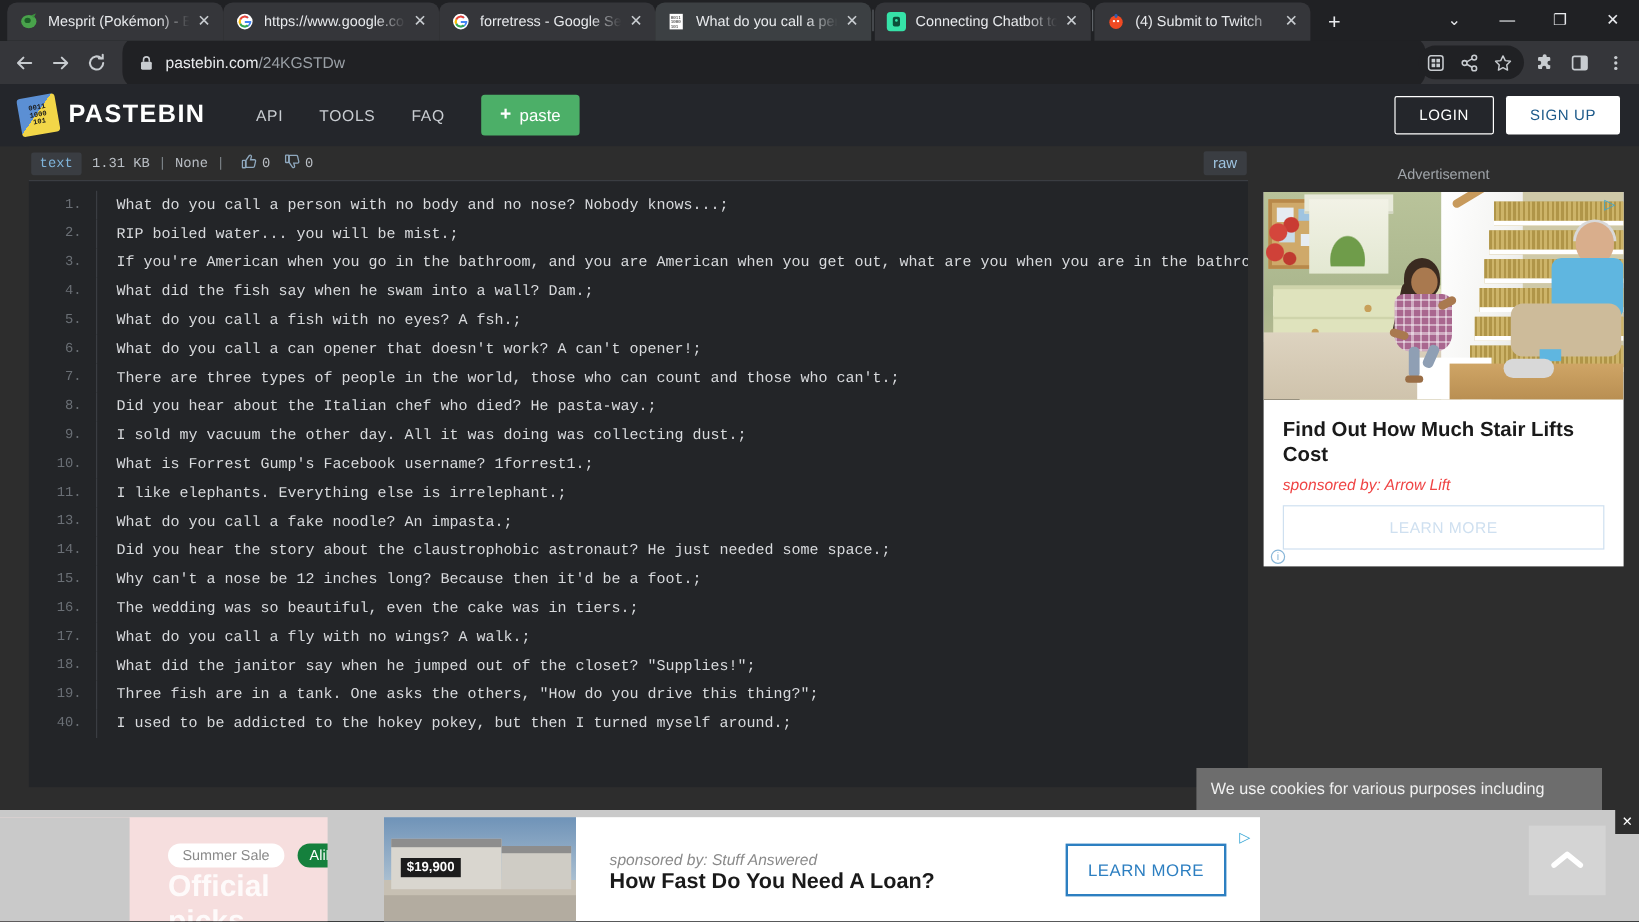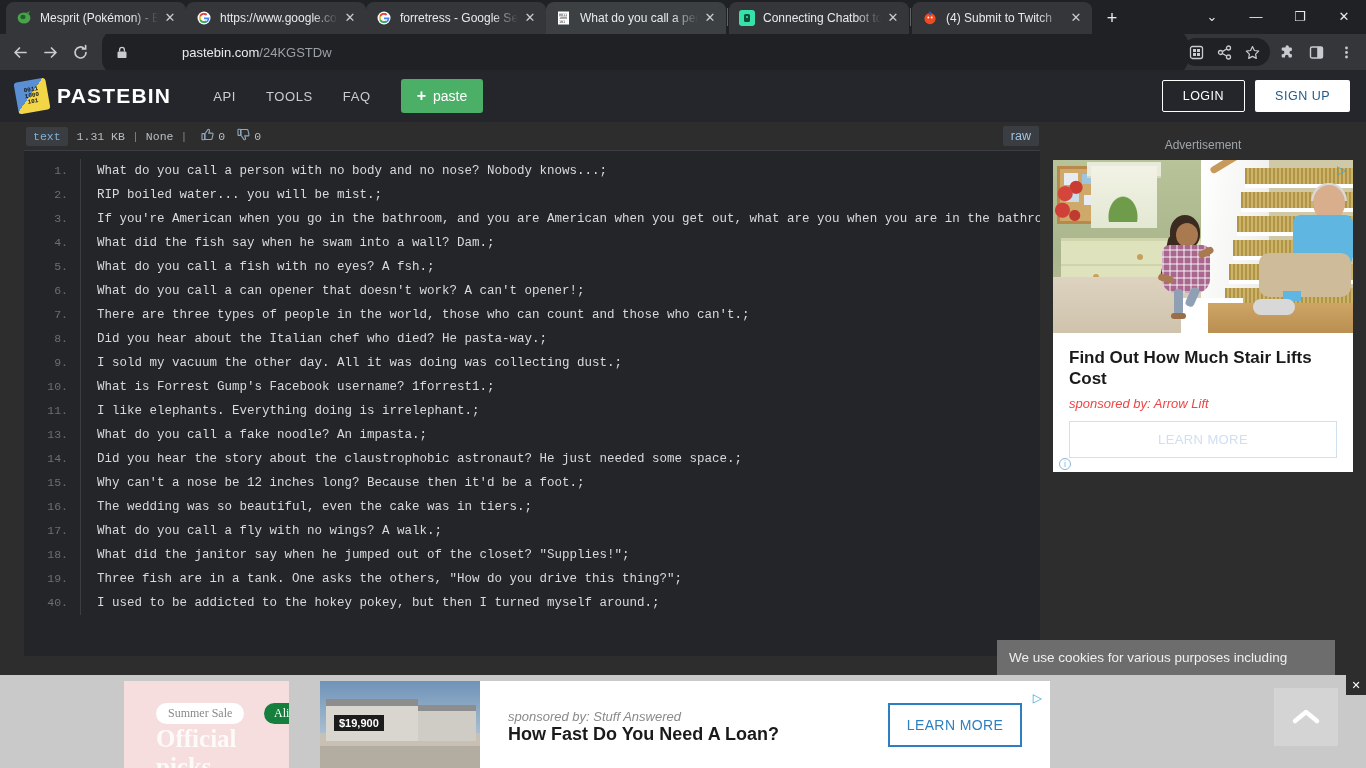--- a/index.html
+++ b/index.html
@@ -60,21 +60,20 @@
     padding:0 6px; gap:2px;
   }
   .navbtn {
     width:28px; height:28px; border-radius:50%; display:flex;
     align-items:center; justify-content:center; color:#c8ccd0;
   }
   #omnibox {
     flex:1 1 auto; height:44px; background:#202124; border-radius:14px;
     display:flex; align-items:center; padding:0 14px; margin:0 6px;
     min-width:0;
-    gap:44px;
   }
   #omni-url { font-size:13px; color:#e8eaed; white-space:nowrap; }
   #omni-url .path { color:#9aa0a6; }
   .tbicon {
     width:28px; height:28px; display:flex; align-items:center;
     justify-content:center; color:#c8ccd0; flex:0 0 28px;
   }
   #omnibox-actions {
     display:flex; align-items:center; background:#202124;
     border-radius:14px; height:28px; margin-left:-14px; padding-right:4px;
@@ -279,22 +278,22 @@
     display:inline-block; background:#2d2d2d; color:#fff; font-size:12.5px;
     padding:4px 9px; margin-left:6px; vertical-align:middle;
   }
 
   
   #bottom-ad {
     position:absolute; left:0; bottom:0; width:1366px; height:93px;
     background:#c9c9c9;
   }
   #ba-left {
-    position:absolute; left:16px; top:6px; width:273px; height:87px;
-    background:#f6dede; overflow:hidden;font-family:Liberation Serif, serif;
+    position:absolute; left:0; top:6px; width:273px; height:87px;
+    background:#f6dede; overflow:hidden;
   }
   #ba-left .strip { position:absolute; left:0; top:0; width:108px;
                     height:100%; background:#c9c9c9; }
   #ba-left .pill {
     position:absolute; left:140px; top:22px; background:#fff; color:#8a8a8a;
     font-size:12px; padding:3px 12px; border-radius:11px;
   }
   #ba-left .brand {
     position:absolute; left:248px; top:22px; background:#15803d; color:#fff;
     font-size:12px; padding:3px 10px; border-radius:11px;
@@ -620,21 +619,21 @@
           <div class="code-row">
               <span class="ln">9.</span>
               <span class="code">I sold my vacuum the other day. All it was doing was collecting dust.;</span>
             </div>
           <div class="code-row">
               <span class="ln">10.</span>
               <span class="code">What is Forrest Gump's Facebook username? 1forrest1.;</span>
             </div>
           <div class="code-row">
               <span class="ln">11.</span>
-              <span class="code">I like elephants. Everything doing is irrelephant.;</span>
+              <span class="code">I like elephants. Everything else is irrelephant.;</span>
             </div>
           <div class="code-row">
               <span class="ln">13.</span>
               <span class="code">What do you call a fake noodle? An impasta.;</span>
             </div>
           <div class="code-row">
               <span class="ln">14.</span>
               <span class="code">Did you hear the story about the claustrophobic astronaut? He just needed some space.;</span>
             </div>
           <div class="code-row">

